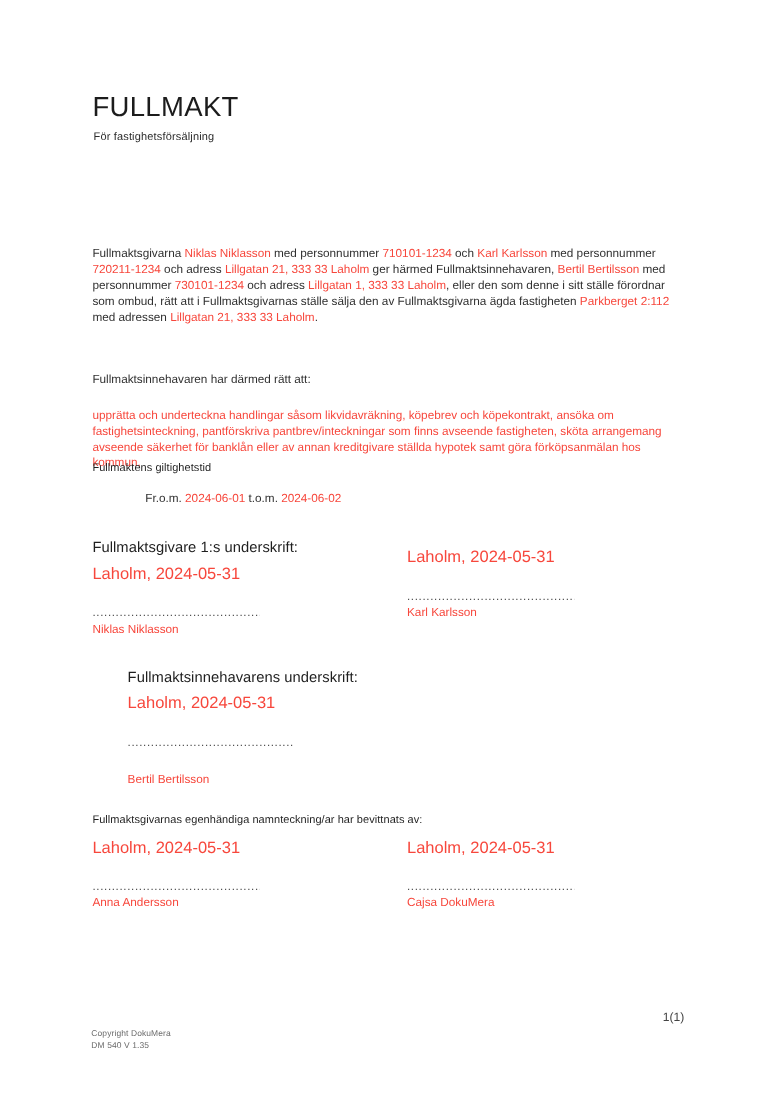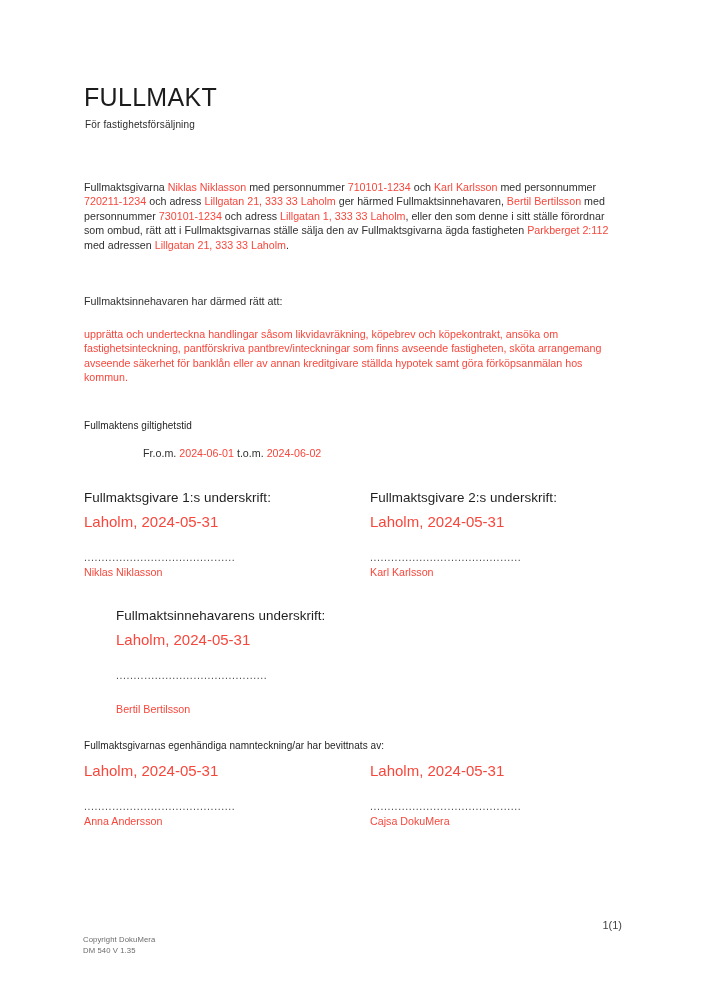--- a/index.html
+++ b/index.html
@@ -58,20 +58,21 @@
 
   
   .para {
     position: absolute;
     left: 0;
     width: 538px;
     font-size: 10.7px;
     line-height: 14.4px;
     color: #303030;
     text-align: left;
+    margin-top: 44px;
   }
   .para.intro  { top: 180px; }
   .para.rights-lead { top: 294px; }
   .para.rights {
     top: 327px;
     color: #f7473c;
     width: 536px;
   }
   .hl { color: #f7473c; }
 
@@ -83,21 +84,21 @@
     font-weight: 400;
     color: #1f1f1f;
     letter-spacing: 0.05px;
     white-space: nowrap;
   }
 
   
   .validity-head  { top: 420px; }
   .validity-line {
     position: absolute;
-    left: 12px;
+    left: 1px;
     top: 446px;
     font-size: 10.7px;
     line-height: 14px;
     color: #303030;
     white-space: nowrap;
     padding-left: 47px;
   }
 
   
   .sig-block { position: absolute; width: 270px; }
@@ -184,21 +185,20 @@
     </div>
 
     <div class="sig-block col-left row-1">
       <div class="sig-head">Fullmaktsgivare 1:s underskrift:</div>
       <div class="sig-place">Laholm, 2024-05-31</div>
       <div class="sig-rule wide">..................................................</div>
       <div class="sig-name">Niklas Niklasson</div>
     </div>
 
     <div class="sig-block col-right row-1">
-      <div class="sig-head">Fullmaktsgivare 2:s underskrift:</div>
       <div class="sig-place">Laholm, 2024-05-31</div>
       <div class="sig-rule wide">..................................................</div>
       <div class="sig-name">Karl Karlsson</div>
     </div>
 
     <div class="sig-block col-left row-2 gap-name">
       <div class="sig-head">Fullmaktsinnehavarens underskrift:</div>
       <div class="sig-place">Laholm, 2024-05-31</div>
       <div class="sig-rule wide">..................................................</div>
       <div class="sig-name">Bertil Bertilsson</div>

